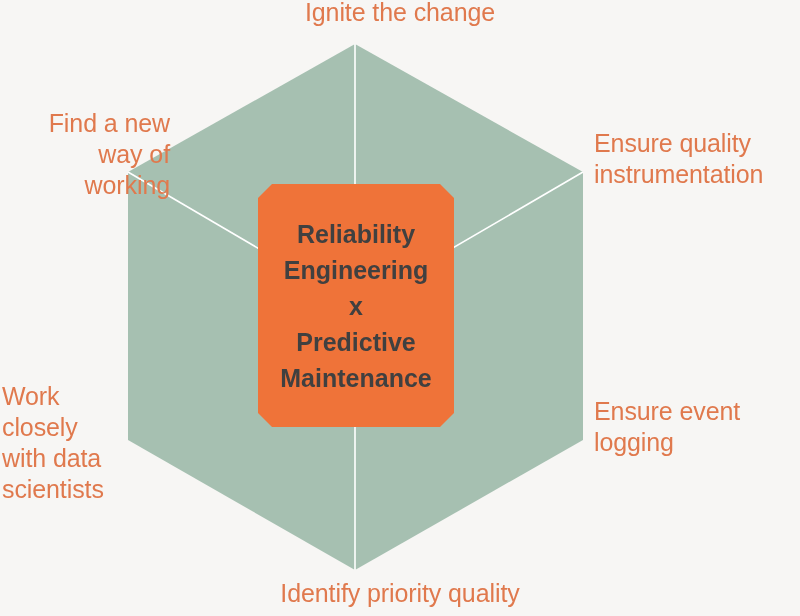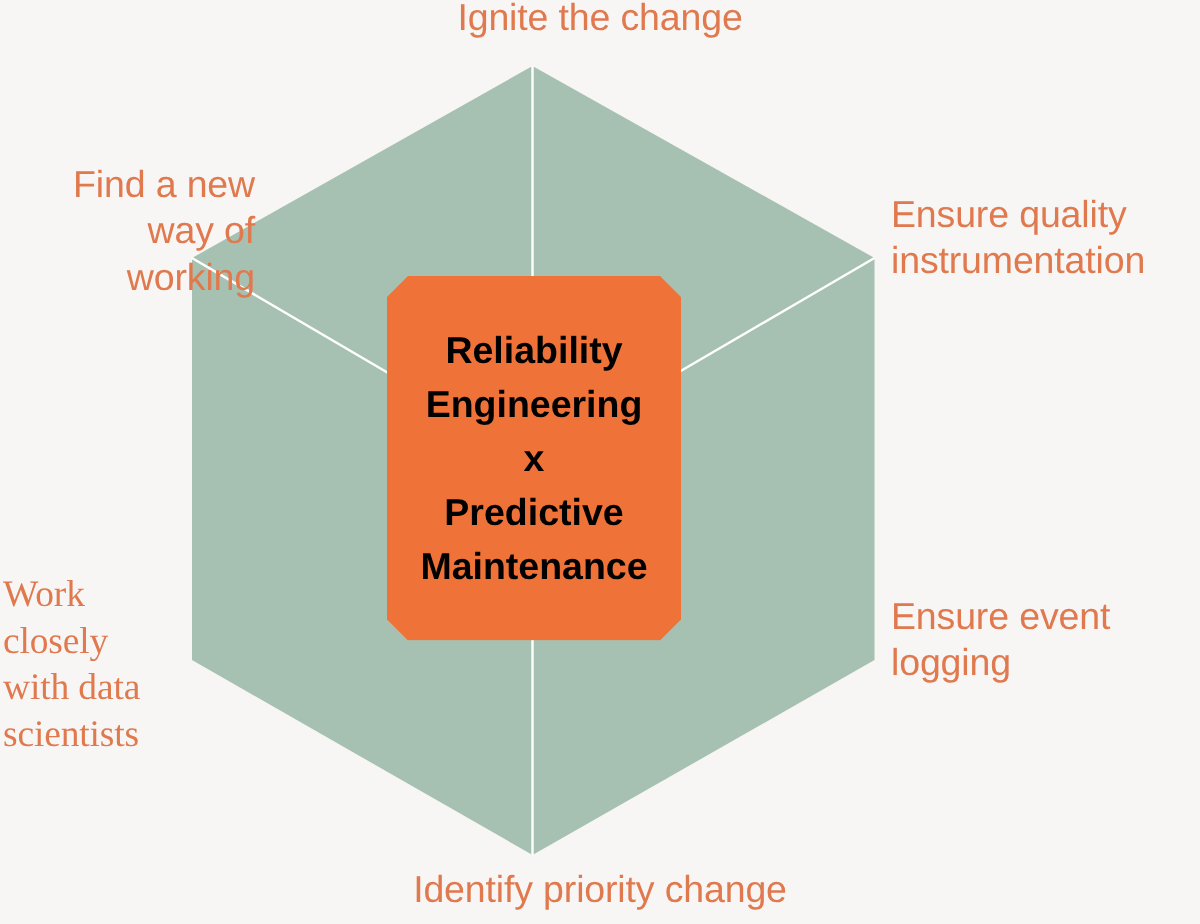--- a/index.html
+++ b/index.html
@@ -52,21 +52,20 @@
     left: 2px;
     top: 108px;
     width: 168px;
     text-align: right;
   }
   .label-left-lower {
     left: 2px;
     top: 381px;
     width: 168px;
     text-align: left;
-    font-family: Liberation Serif, serif;
   }
   .label-right-upper {
     left: 594px;
     top: 128px;
     width: 210px;
     text-align: left;
   }
   .label-right-lower {
     left: 594px;
     top: 396px;
@@ -80,21 +79,21 @@
     width: 196px;
     height: 243px;
     background: #ef7339;
     -webkit-clip-path: polygon(14px 0, calc(100% - 14px) 0, 100% 14px, 100% calc(100% - 14px), calc(100% - 14px) 100%, 14px 100%, 0 calc(100% - 14px), 0 14px);
     clip-path: polygon(14px 0, calc(100% - 14px) 0, 100% 14px, 100% calc(100% - 14px), calc(100% - 14px) 100%, 14px 100%, 0 calc(100% - 14px), 0 14px);
     display: flex;
     align-items: center;
     justify-content: center;
   }
   #center-text {
-    color: #000000;
+    color: #404040;
     font-family: "Liberation Sans", sans-serif;
     font-weight: 700;
     font-size: 25px;
     line-height: 1.44;
     text-align: center;
     white-space: pre-line;
     padding: 0 6px;
   }
 </style>
 </head>
@@ -120,21 +119,21 @@
 x
 Predictive
 Maintenance</div>
   </div>
 
   <div class="label label-top">Ignite the change</div>
   <div class="label label-right-upper">Ensure quality
 instrumentation</div>
   <div class="label label-right-lower">Ensure event
 logging</div>
-  <div class="label label-bottom">Identify priority change</div>
+  <div class="label label-bottom">Identify priority quality</div>
   <div class="label label-left-lower">Work
 closely
 with data
 scientists</div>
   <div class="label label-left-upper">Find a new
 way of
 working</div>
 
 </div>
 

